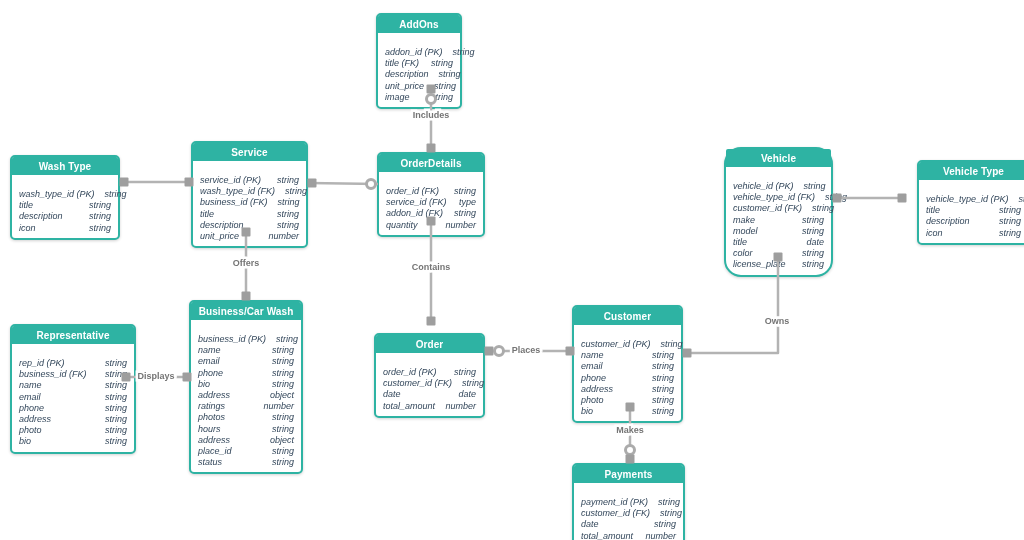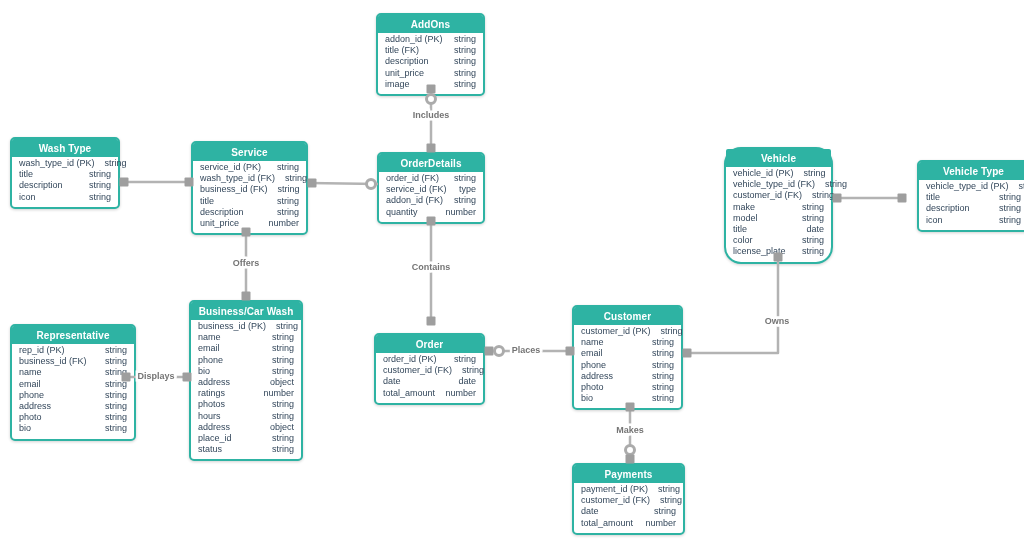--- a/index.html
+++ b/index.html
@@ -18,21 +18,21 @@
   }
   .entity{
     position:absolute;z-index:2;background:#ffffff;border:2px solid #2eb3a3;
     border-radius:5px;box-shadow:0 1px 3px rgba(0,0,0,0.18);box-sizing:border-box;
   }
   .entity-header{
     background:#2eb3a3;color:#ffffff;font-weight:bold;font-size:10px;
     text-align:center;padding:4px 2px 3px 2px;border-radius:2px 2px 0 0;
     letter-spacing:0.1px;
   }
-  .entity-body{padding:1px 0 4px 0;}
+  .entity-body{padding:14px 0 4px 0;font-style:italic;}
   .frow{
     display:flex;justify-content:space-between;padding:0 7px;
     font-size:9px;line-height:11.2px;color:#33475b;white-space:nowrap;
   }
   .ftype{margin-left:10px;}
 </style>
 </head>
 <body>
 
 <div id="canvas">
@@ -91,21 +91,21 @@
         <rect x="682.5" y="348.5" width="9" height="9" rx="1" class="edge-tab"></rect>
         <rect x="773.5" y="252.5" width="9" height="9" rx="1" class="edge-tab"></rect>
         <text x="777" y="322" class="edge-label">Owns</text>
       </g>
       <g>
         <polyline points="834,198 906,198" class="edge-line"></polyline>
         <rect x="832.5" y="193.5" width="9" height="9" rx="1" class="edge-tab"></rect>
         <rect x="897.5" y="193.5" width="9" height="9" rx="1" class="edge-tab"></rect>
       </g>
     </svg>
-<div class="entity" style="left: 376px; top: 13px; width: 109px;">
+<div class="entity" style="left: 376px; top: 13px; width: 86px;">
       <div class="entity-header">AddOns</div>
       <div class="entity-body">
         <div class="frow">
           <span class="fname">addon_id (PK)</span>
           <span class="ftype">string</span>
         </div>
         <div class="frow">
           <span class="fname">title (FK)</span>
           <span class="ftype">string</span>
         </div>
@@ -116,21 +116,21 @@
         <div class="frow">
           <span class="fname">unit_price</span>
           <span class="ftype">string</span>
         </div>
         <div class="frow">
           <span class="fname">image</span>
           <span class="ftype">string</span>
         </div>
       </div>
     </div>
-    <div class="entity" style="left: 10px; top: 137px; width: 110px;">
+    <div class="entity" style="left: 10px; top: 155px; width: 110px;">
       <div class="entity-header">Wash Type</div>
       <div class="entity-body">
         <div class="frow">
           <span class="fname">wash_type_id (PK)</span>
           <span class="ftype">string</span>
         </div>
         <div class="frow">
           <span class="fname">title</span>
           <span class="ftype">string</span>
         </div>

